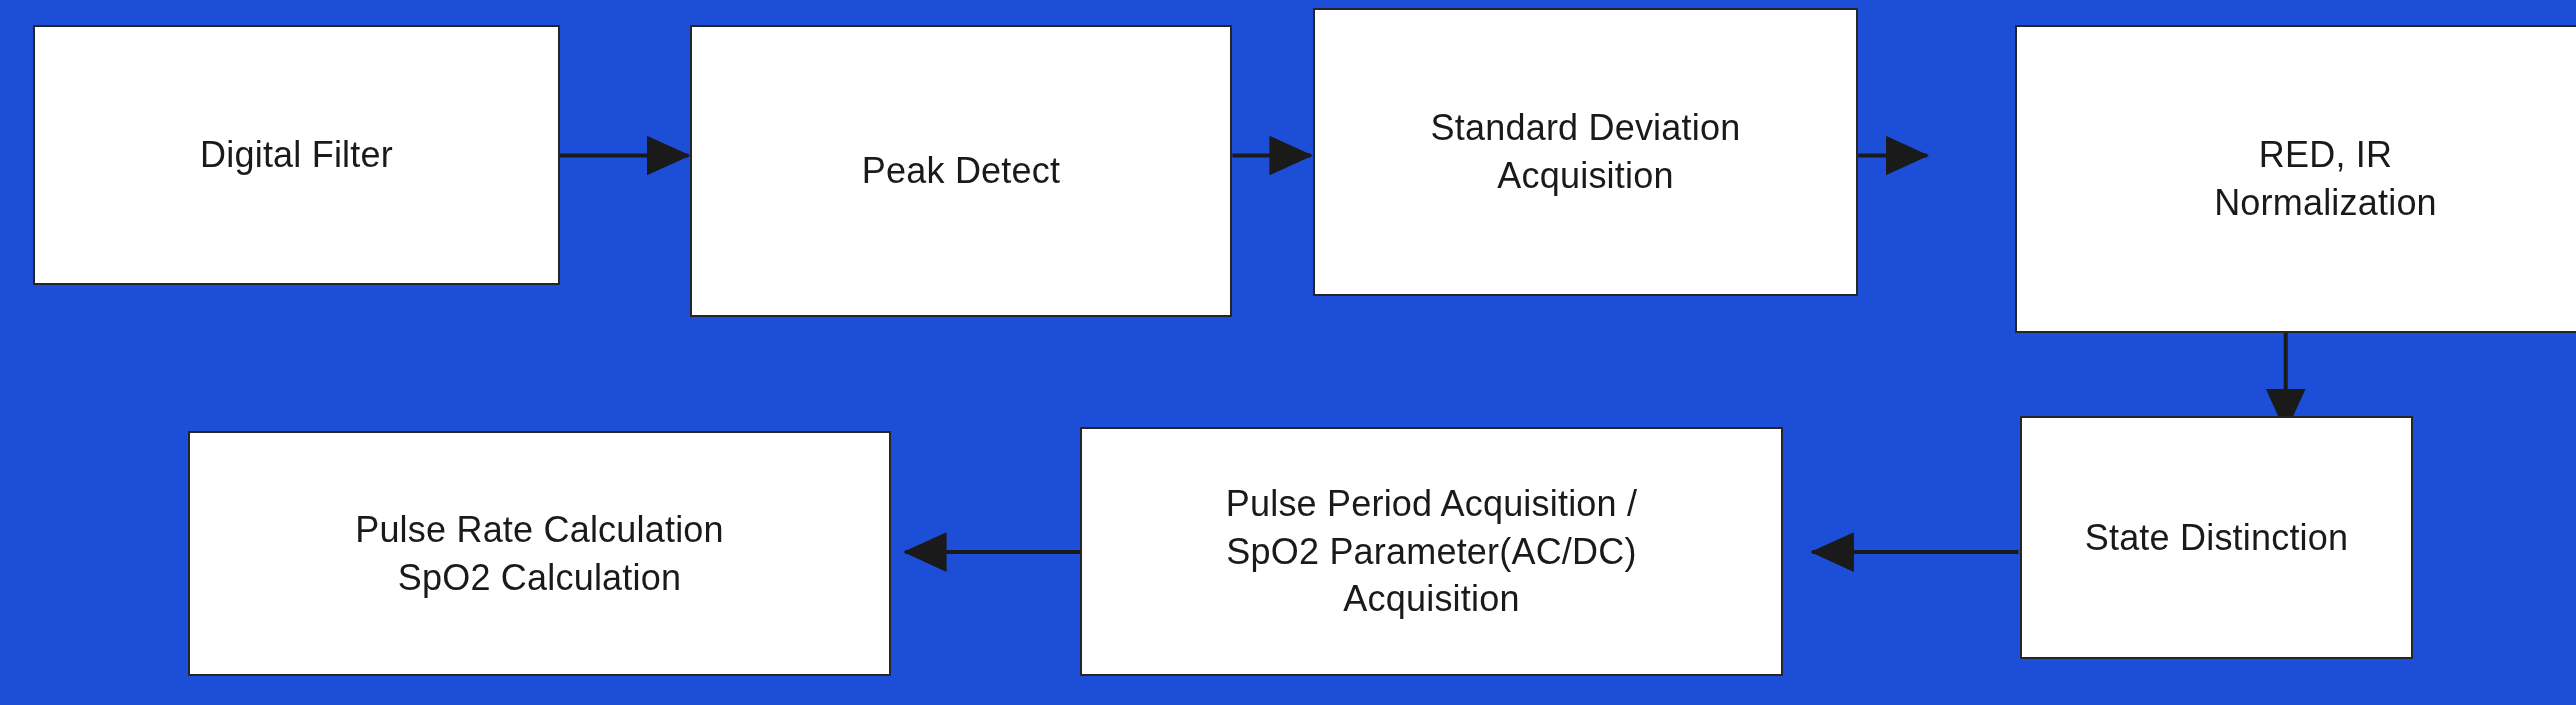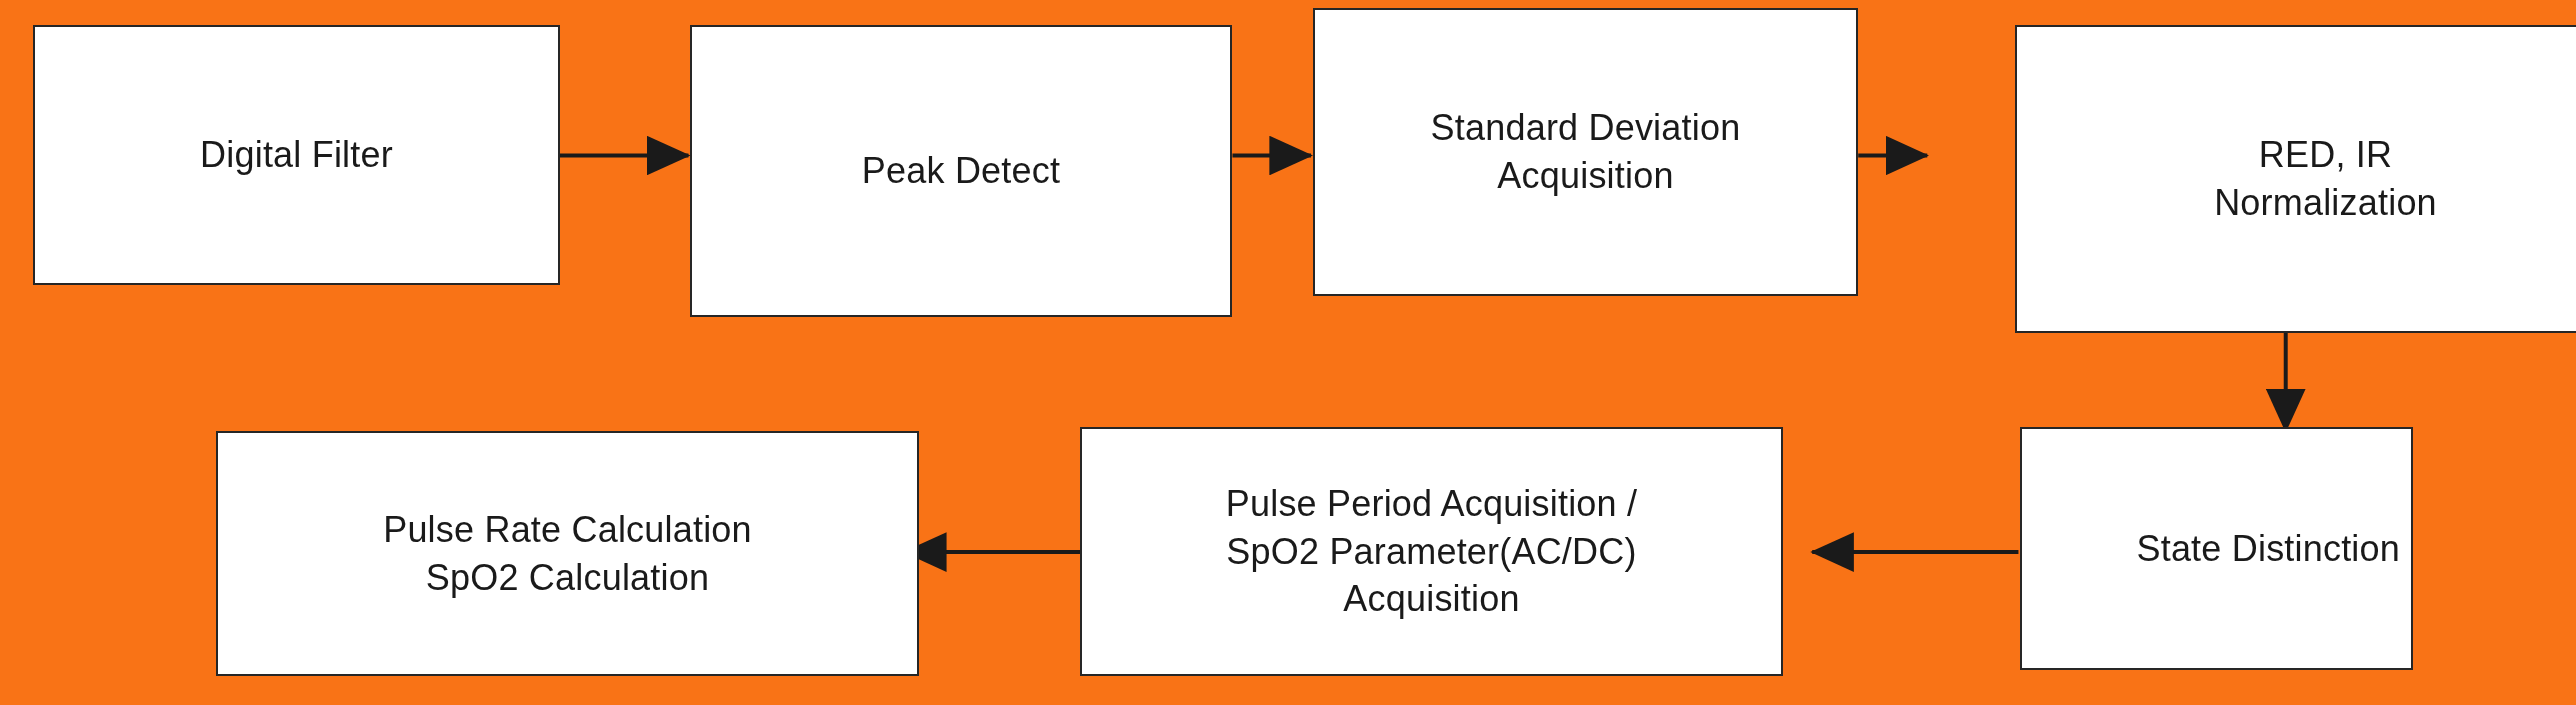--- a/index.html
+++ b/index.html
@@ -8,21 +8,21 @@
     padding: 0;
     background: #ffffff;
   }
   body {
     font-family: "Liberation Sans", sans-serif;
   }
   #canvas {
     position: relative;
     width: 2576px;
     height: 706px;
-    background: #f97316;
+    background: #1d4ed8;
     overflow: hidden;
   }
   .node {
     position: absolute;
     box-sizing: border-box;
     border: 2.4px solid #262626;
     background: #ffffff;
     display: flex;
     align-items: center;
     justify-content: center;
@@ -91,29 +91,29 @@
   <div class="node" id="node-standard-deviation-acquisition" style="left:1313px; top:8px; width:545px; height:288px;">
     <span class="node-label">Standard Deviation
 Acquisition</span>
   </div>
 
   <div class="node" id="node-red-ir-normalization" style="left:1986px; top:25px; width:621px; height:308px;margin-left:29px;">
     <span class="node-label">RED, IR
 Normalization</span>
   </div>
 
-  <div class="node" id="node-pulse-rate-spo2-calculation" style="left:216px; top:431px; width:703px; height:245px;">
+  <div class="node" id="node-pulse-rate-spo2-calculation" style="left:188px; top:431px; width:703px; height:245px;">
     <span class="node-label">Pulse Rate Calculation
 SpO2 Calculation</span>
   </div>
 
   <div class="node" id="node-pulse-period-spo2-parameter-acquisition" style="left:1080px; top:427px; width:703px; height:249px;">
     <span class="node-label">Pulse Period Acquisition /
 SpO2 Parameter(AC/DC)
 Acquisition</span>
   </div>
 
-  <div class="node" id="node-state-distinction" style="left:2020px; top:427px; width:393px; height:243px;text-align:right;">
+  <div class="node" id="node-state-distinction" style="left:2020px; top:416px; width:393px; height:243px;">
     <span class="node-label">State Distinction</span>
   </div>
 
 </div>
 
 
 </body></html>

